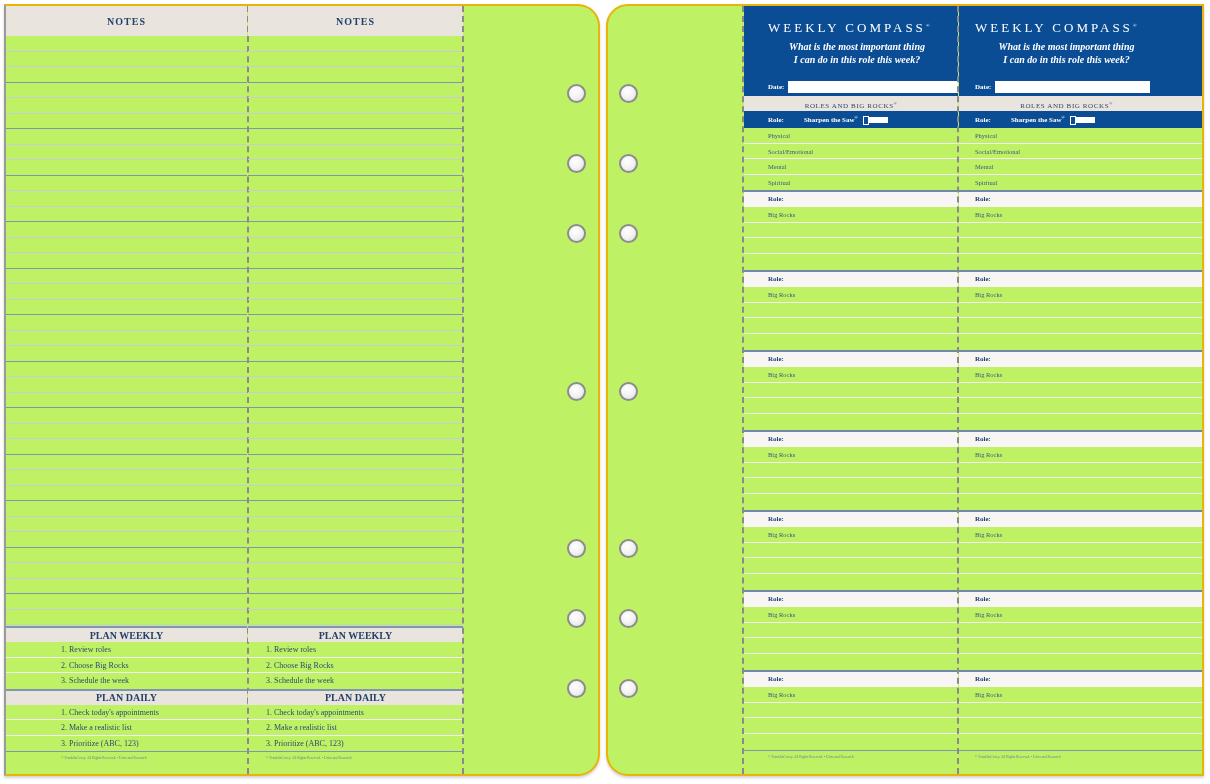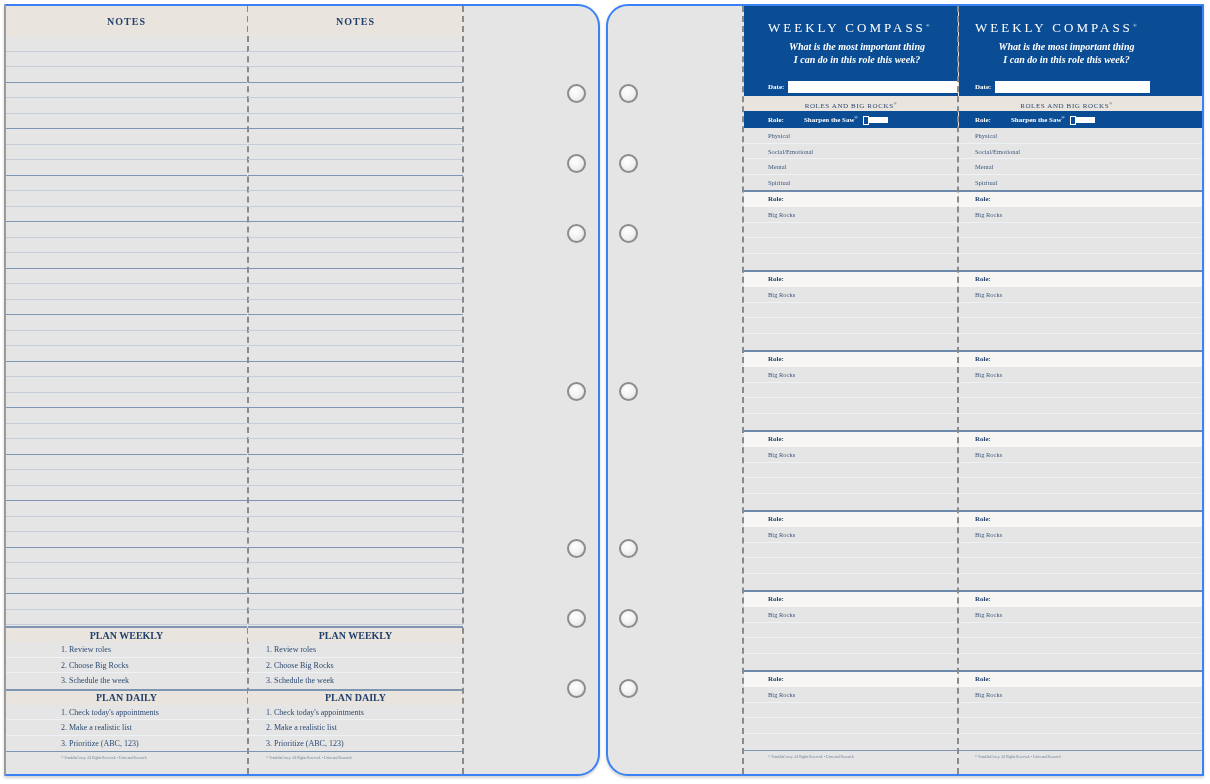--- a/index.html
+++ b/index.html
@@ -1,19 +1,19 @@
 <!DOCTYPE html>
 <html><head>
 <meta charset="utf-8">
 <style>
   * { box-sizing: border-box; margin: 0; padding: 0; }
   html, body { width: 1210px; height: 784px; background: #ffffff; overflow: hidden; }
   body { position: relative; font-family: "Liberation Serif", "DejaVu Serif", serif; color: #2d4a72; }
 
-  .page { position: absolute; background: #e5e5e5; border: 2px solid #3b82f6; box-shadow: 0 2px 3px rgba(0,0,0,0.18); }
+  .page { position: absolute; background: #bef264; border: 2px solid #eab308; box-shadow: 0 2px 3px rgba(0,0,0,0.18); }
   .page-left { left: 4px; top: 4px; width: 596px; height: 772px; border-top-right-radius: 22px; border-bottom-right-radius: 22px; border-left: 2px solid #9a9a9a; }
   .page-right { left: 606px; top: 4px; width: 598px; height: 772px; border-top-left-radius: 22px; border-bottom-left-radius: 22px; }
 
   .dash-v { position: absolute; top: 0; bottom: 0; width: 0; border-left: 2px dashed #8a8a8a; }
 
   
   .hole { position: absolute; width: 19px; height: 19px; border-radius: 50%; border: 2px solid #8c8c8c; background: radial-gradient(circle at 40% 35%, #ffffff 0%, #f2f2f2 50%, #d8d8d8 100%); }
 
   
   .col { position: absolute; top: 0; }

